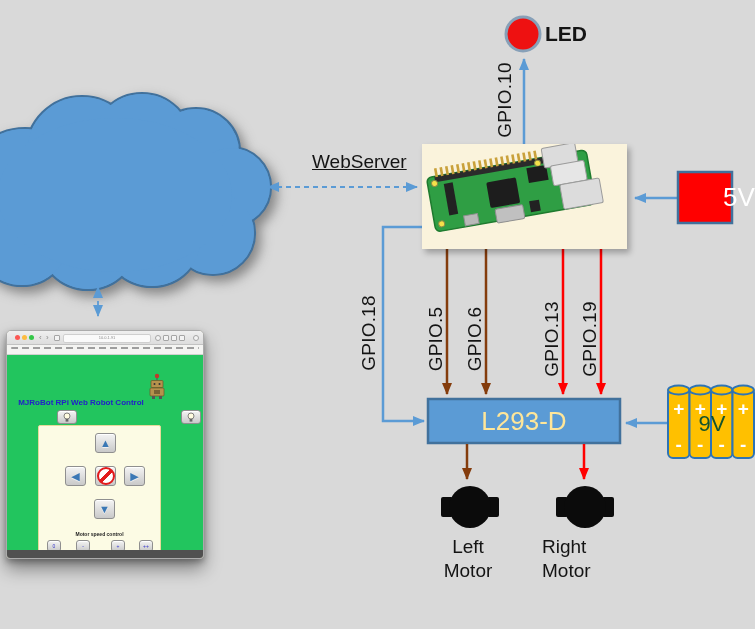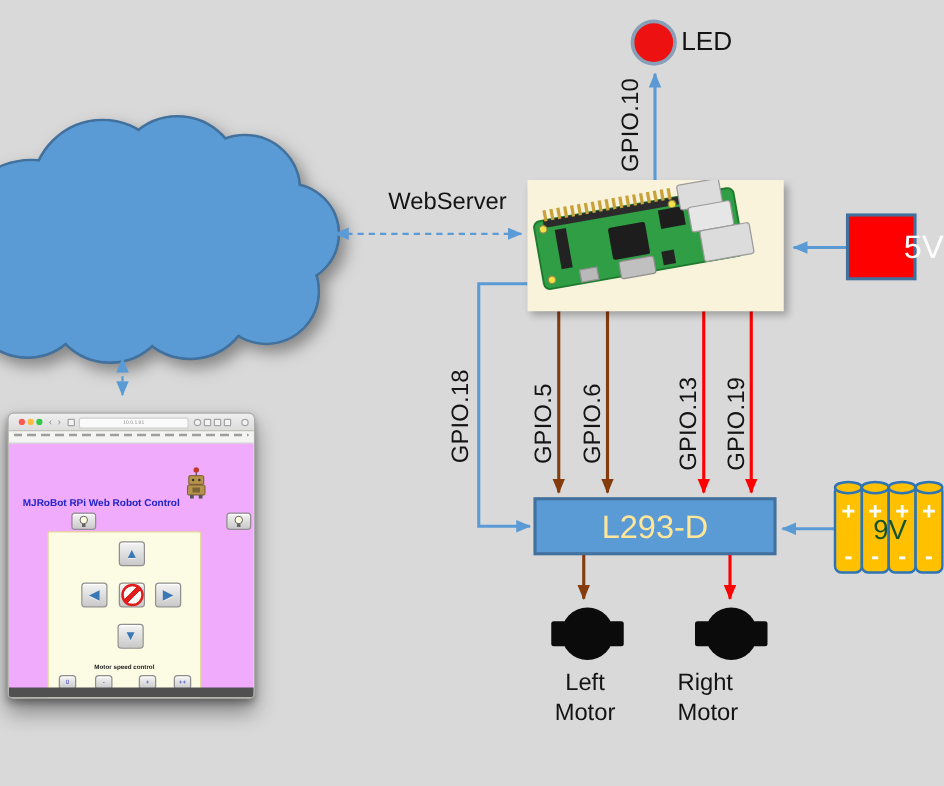--- a/index.html
+++ b/index.html
@@ -39,21 +39,21 @@
   .tl{position:absolute;top:4px;width:5px;height:5px;border-radius:50%;}
   .navchev{position:absolute;top:1px;font-size:8px;color:#8a8a8a;line-height:11px;}
   .urlpill{position:absolute;left:56px;top:3px;width:86px;height:7px;
            background:#FAFAFA;border:1px solid #CFCFCF;border-radius:2px;
            font-size:4px;line-height:6px;text-align:center;color:#8d8d8d;}
   .chrome-ic{position:absolute;top:4px;width:4px;height:4px;border:1px solid #A5A5A5;
              border-radius:1px;background:#F3F3F3;}
   .bookmarks{height:7px;background:#F4F4F2;border-bottom:1px solid #D0D0CE;padding:2px 4px 0 4px;}
   .bm-strip{height:2px;border-radius:1px;
             background:repeating-linear-gradient(90deg,#9E9E9E 0 7px,transparent 7px 11px);}
-  .page{position:relative;height:198px;background:#f0abfc;}
+  .page{position:relative;height:198px;background:#22c55e;}
   .page-title{position:absolute;left:8px;top:43px;width:132px;text-align:center;
               font-size:8px;font-weight:bold;color:#2222C8;}
   .robot{position:absolute;left:139px;top:18px;}
   .btn3d{position:absolute;display:flex;align-items:center;justify-content:center;
          background:linear-gradient(#F4F4F4,#C9C9C9);border:1px solid #8F8F8F;
          border-radius:3px;box-shadow:inset 0 1px 0 #fff;}
   .bulb-btn{width:18px;height:12px;}
   .ctl-btn{width:19px;height:18px;font-size:11px;color:#3B78B5;line-height:1;
            text-shadow:0 1px 0 rgba(255,255,255,.6);}
   .stop-ic{width:14px;height:14px;border:2px solid #E21B1B;border-radius:50%;
@@ -198,23 +198,23 @@
       <rect x="62" y="-12" width="28" height="14" rx="2" fill="#C0C0C0" stroke="#8F8F8F"></rect>
       <rect x="30" y="-11" width="14" height="10" fill="#B9B9B9" stroke="#8F8F8F"></rect>
       <rect x="97" y="-14" width="10" height="11" fill="#222222"></rect>
       <rect x="118" y="-64" width="34" height="20" rx="2" fill="#DCDCDC" stroke="#9B9B9B"></rect>
       <rect x="124" y="-45" width="34" height="20" rx="2" fill="#E6E6E6" stroke="#9B9B9B"></rect>
       <rect x="130" y="-25" width="40" height="25" rx="2" fill="#DCDCDC" stroke="#9B9B9B"></rect>
     </g>
   </svg>
 </div>
 
-<div class="lbl" style="left:298px;top:151px;width:120px;text-align:center;font-size:19px;">WebServer</div>
-
-<div class="lbl" style="left:545px;top:22px;font-size:21px;">LED</div>
+<div class="lbl" style="left:312px;top:151px;width:120px;text-align:left;font-size:19px;text-decoration:underline;">WebServer</div>
+
+<div class="lbl" style="left:545px;top:22px;font-size:21px;font-weight:bold;">LED</div>
 
 <div class="lbl vlabel" style="left:463px;top:89px;">GPIO.10</div>
 
 <div class="lbl vlabel" style="left:327px;top:322px;">GPIO.18</div>
 <div class="lbl vlabel" style="left:394px;top:328px;">GPIO.5</div>
 <div class="lbl vlabel" style="left:433px;top:328px;">GPIO.6</div>
 <div class="lbl vlabel" style="left:510px;top:328px;">GPIO.13</div>
 <div class="lbl vlabel" style="left:548px;top:328px;">GPIO.19</div>
 
 <div class="abs box-label" style="left:712px;top:172px;width:54px;height:51px;color:#FFFFFF;font-size:26px;">

